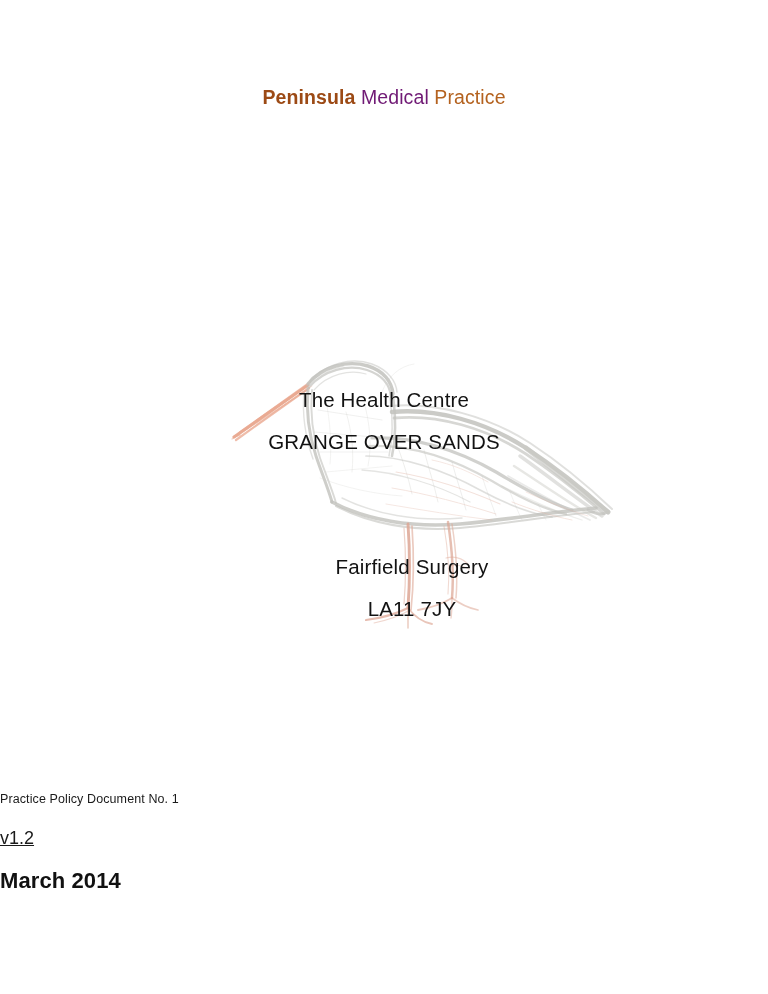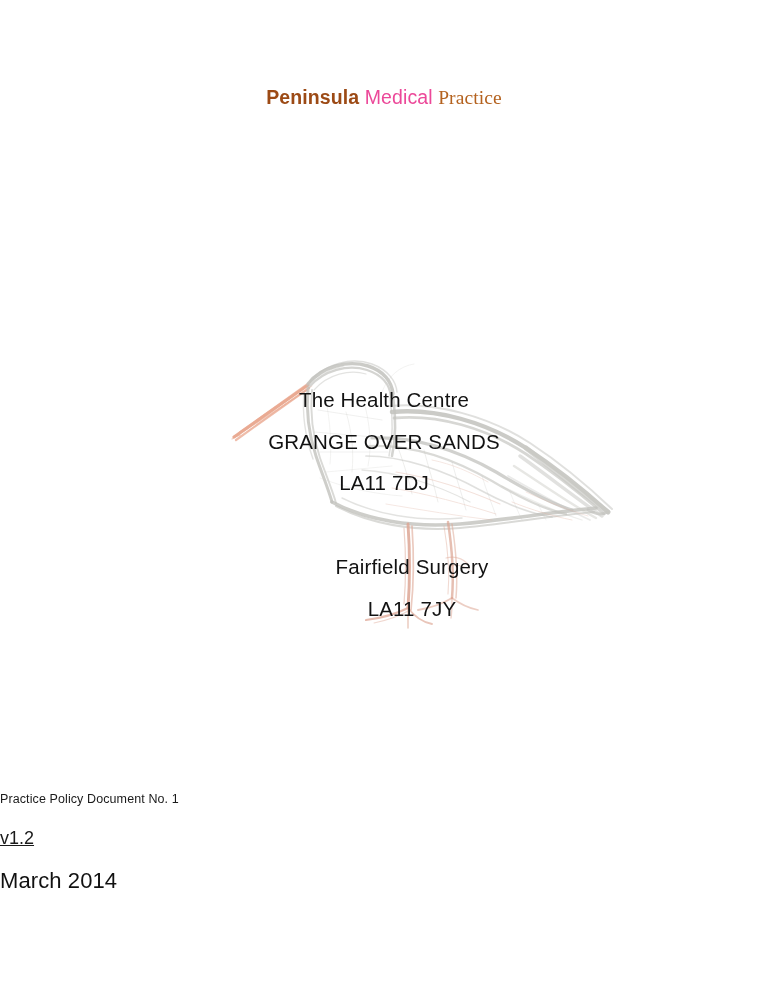--- a/index.html
+++ b/index.html
@@ -59,26 +59,25 @@
     line-height: 26px;
     letter-spacing: 0.1px;
     white-space: nowrap;
   }
   .pn-strong {
     font-weight: bold;
     color: #9c4a15;
   }
   .pn-mid {
     font-weight: normal;
-    color: #ec4899;
+    color: #701a75;
   }
   .pn-light {
     font-weight: normal;
     color: #b4621f;
-    font-family: Liberation Serif, serif;
   }
 
   .doc-title {
     position: absolute;
     top: 124px;
     left: 84px;
     width: 600px;
     text-align: center;
     font-size: 26.5px;
     line-height: 39px;
@@ -119,20 +118,21 @@
     line-height: 17px;
     color: #1a1a1a;
     text-decoration: underline;
   }
   .doc-date {
     top: 866px;
     font-size: 22px;
     line-height: 30px;
     color: #111111;
     letter-spacing: 0.1px;
+    font-weight: bold;
   }
 </style>
 </head>
 <body>
 
 <div class="page">
 
   <div class="watermark">
     <svg viewBox="0 0 420 300" xmlns="http://www.w3.org/2000/svg" aria-hidden="true">
       <g fill="none" stroke-linecap="round" stroke-linejoin="round">
@@ -247,21 +247,20 @@
   </div>
 
   <div class="content">
 
     <div class="practice-name"><span class="pn-strong">Peninsula</span><span class="pn-mid"> Medical </span><span class="pn-light">Practice</span></div>
 
 
     <div class="address-block primary">
       <span class="addr-line">The Health Centre</span>
       <span class="addr-line">GRANGE OVER SANDS</span>
-      <span class="addr-line">LA11 7DJ</span>
     </div>
 
     <div class="address-block secondary">
       <span class="addr-line">Fairfield Surgery</span>
       <span class="addr-line">LA11 7JY</span>
     </div>
 
     <div class="footer-block doc-ref">Practice Policy Document No. 1</div>
     <div class="footer-block doc-version">v1.2</div>
     <div class="footer-block doc-date">March 2014</div>

